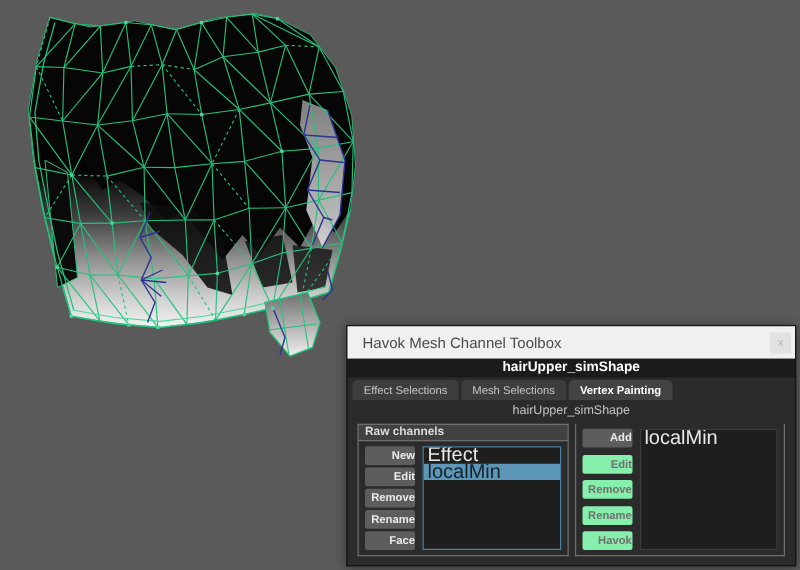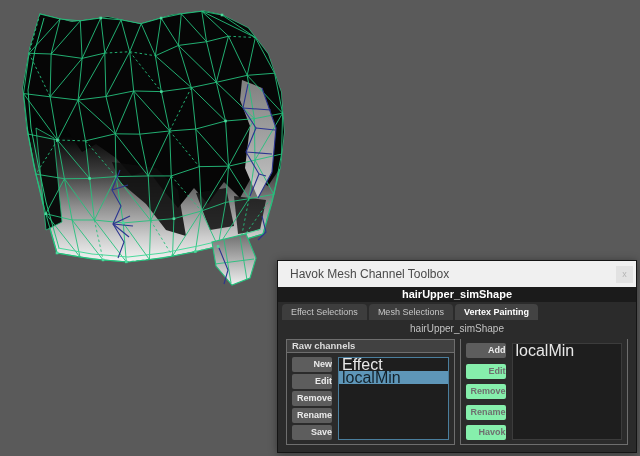--- a/index.html
+++ b/index.html
@@ -304,21 +304,21 @@
     <div class="subshape">hairUpper_simShape</div>
     <div class="groups">
       <div class="group">
         <div class="ghdr">Raw channels</div>
         <div class="gbody">
           <div class="btncol" id="raw-buttons">
               <div class="btn">New</div>
               <div class="btn">Edit</div>
               <div class="btn">Remove</div>
               <div class="btn">Rename</div>
-              <div class="btn">Save</div>
+              <div class="btn">Face</div>
             </div>
           <div class="list focused" id="raw-list">
               <div class="item">Effect</div>
               <div class="item selected">localMin</div>
             </div>
         </div>
       </div>
       <div class="group">
         <div class="gbody">
           <div class="btncol" id="exp-buttons">

